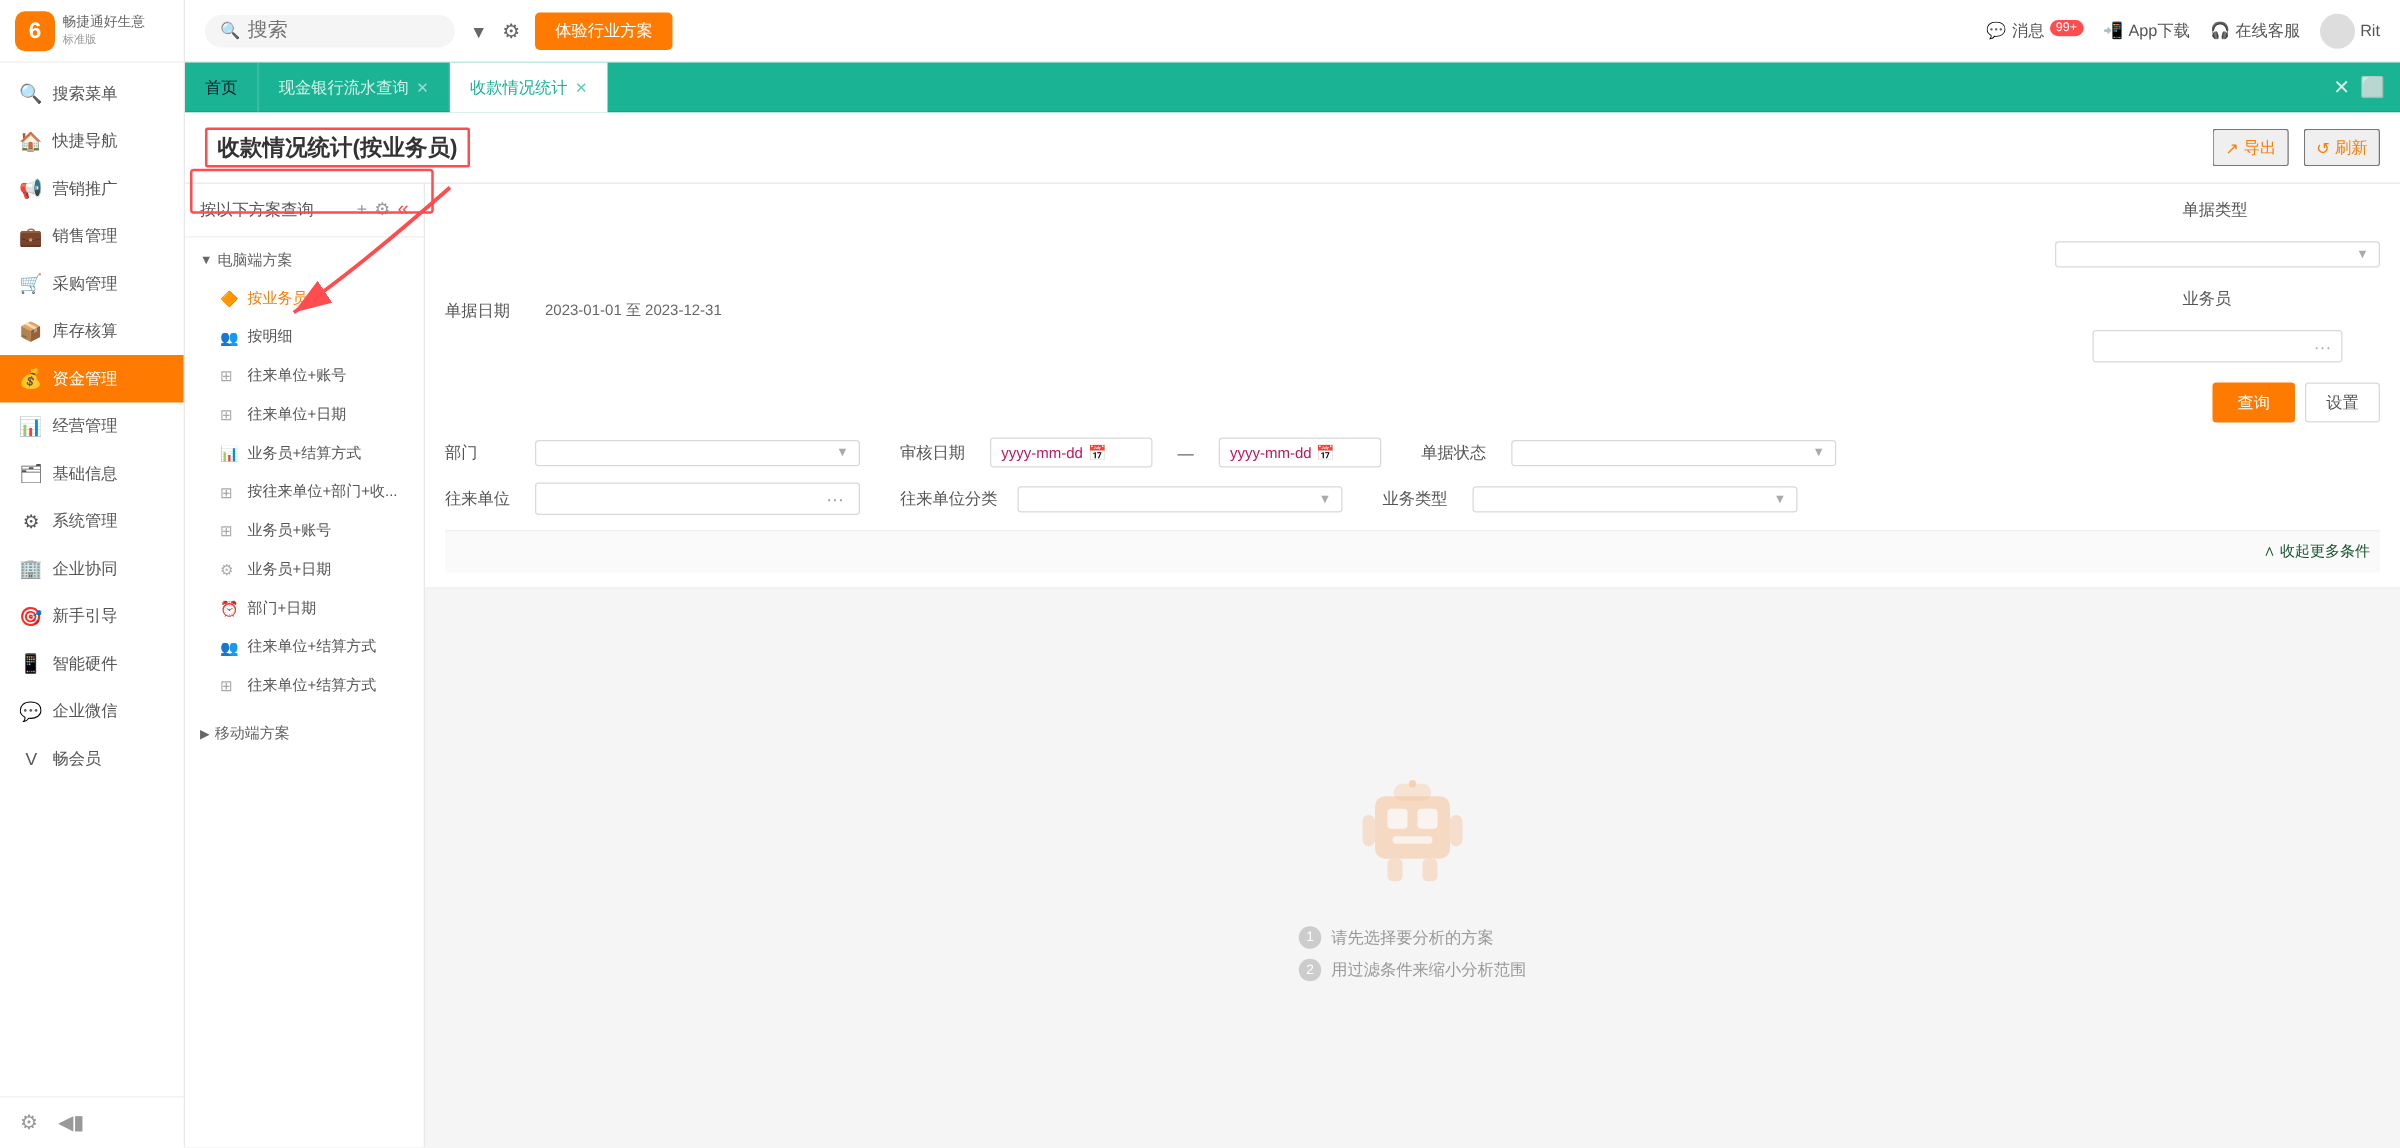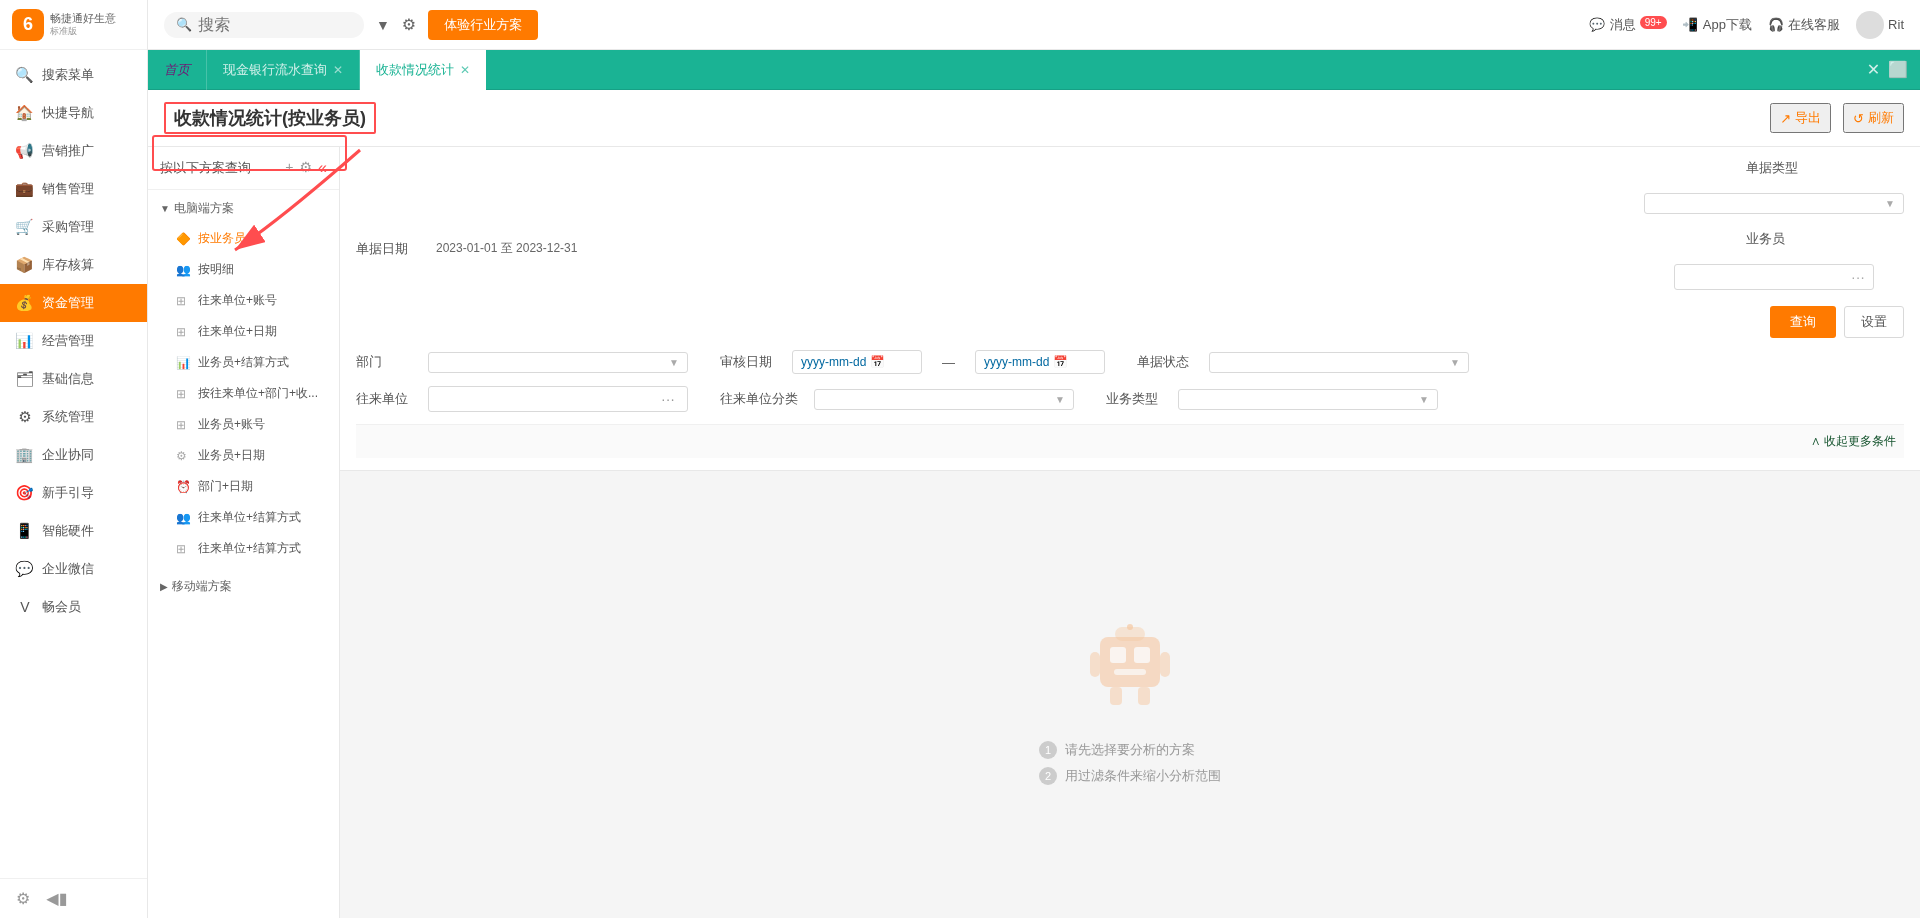--- a/index.html
+++ b/index.html
@@ -67,21 +67,21 @@
     
     .tabbar {
       height: 40px; background: #1ab394; display: flex; align-items: center;
       padding: 0; border-bottom: 1px solid #16a085;
     }
     .tab {
       height: 40px; display: flex; align-items: center; padding: 0 16px;
       color: rgba(255,255,255,0.8); cursor: pointer; font-size: 13px;
       border-right: 1px solid rgba(255,255,255,0.2); position: relative;
     }
-    .tab.home { color: #701a75; font-style: italic; }
+    .tab.home { color: #0f172a; }
     .tab.active { background: #fff; color: #1ab394; border-right: none; }
     .tab .close-btn { margin-left: 6px; font-size: 12px; color: inherit; opacity: 0.7; }
     .tab-spacer { flex: 1; }
     .tab-window-controls { display: flex; align-items: center; gap: 8px; padding: 0 12px; }
     .win-btn { color: rgba(255,255,255,0.8); cursor: pointer; font-size: 16px; }
 
     
     .content-area {
       flex: 1; display: flex; flex-direction: column; background: #f5f5f5;
       overflow: hidden;
@@ -160,21 +160,21 @@
       border-radius: 3px; padding: 4px 8px; min-width: 200px;
       font-size: 12px; color: #666; cursor: pointer; background: #fff;
     }
     .filter-select .placeholder { flex: 1; }
     .filter-select .arrow { color: #aaa; font-size: 10px; }
     .filter-select.large { min-width: 260px; }
 
     .filter-date-input {
       display: flex; align-items: center; border: 1px solid #d9d9d9;
       border-radius: 3px; padding: 4px 8px; min-width: 130px;
-      font-size: 12px; color: #0369a1; cursor: pointer; gap: 4px;
+      font-size: 12px; color: #be185d; cursor: pointer; gap: 4px;
     }
     .date-separator { padding: 0 4px; color: #555; }
     .dots-btn { color: #999; cursor: pointer; font-size: 14px; margin: 0 4px; }
 
     .action-buttons { margin-left: auto; display: flex; gap: 8px; padding-left: 12px; }
     .query-btn {
       background: #ff7a00; color: white; border: none; border-radius: 3px;
       padding: 6px 20px; cursor: pointer; font-size: 13px;
     }
     .settings-btn {

